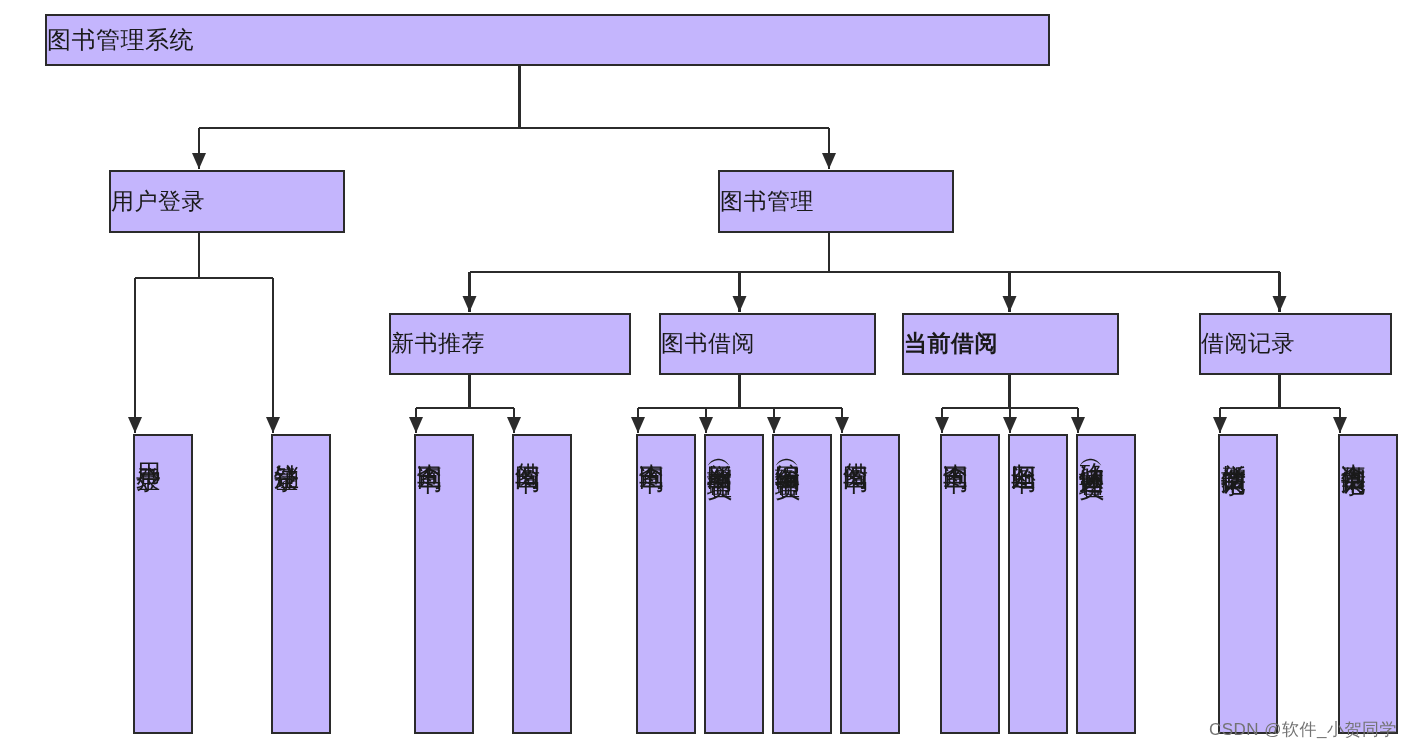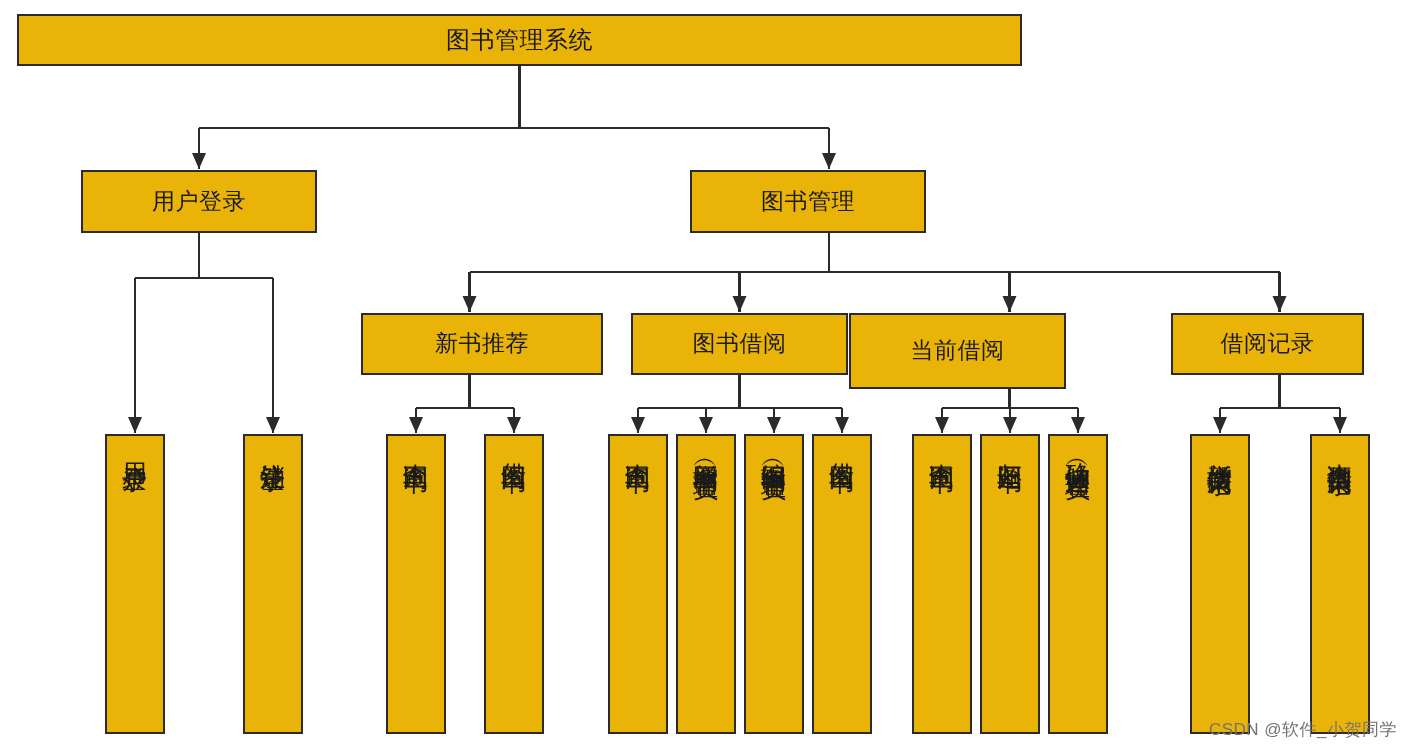--- a/index.html
+++ b/index.html
@@ -20,25 +20,26 @@
     left: 0;
     top: 0;
     width: 1405px;
     height: 747px;
     pointer-events: none;
   }
   .node {
     position: absolute;
     box-sizing: border-box;
     border: 2px solid #2b2b2b;
-    background: #eab308;
+    background: #c4b5fd;
     display: flex;
     align-items: center;
-    justify-content: center;
+    justify-content: flex-start;
     color: #1a1a1a;
+    margin-left: 28px;
   }
   .node-label {
     display: block;
     text-align: center;
     line-height: 1.18;
     white-space: nowrap;
   }
   .node.horizontal .node-label {
     font-size: 23px;
     letter-spacing: 0.5px;
@@ -134,21 +135,21 @@
       </div>
       <div class="node horizontal" style="left: 690px; top: 170px; width: 236px; height: 63px;">
         <span class="node-label">图书管理</span>
       </div>
       <div class="node horizontal" style="left: 361px; top: 313px; width: 242px; height: 62px;">
         <span class="node-label">新书推荐</span>
       </div>
       <div class="node horizontal" style="left: 631px; top: 313px; width: 217px; height: 62px;">
         <span class="node-label">图书借阅</span>
       </div>
-      <div class="node horizontal" style="left: 849px; top: 313px; width: 217px; height: 76px;">
+      <div class="node horizontal" style="left: 874px; top: 313px; width: 217px; height: 62px; font-weight: bold;">
         <span class="node-label">当前借阅</span>
       </div>
       <div class="node horizontal" style="left: 1171px; top: 313px; width: 193px; height: 62px;">
         <span class="node-label">借阅记录</span>
       </div>
       <div class="node vertical" style="left: 105px; top: 434px; width: 60px; height: 300px;">
         <span class="node-label">用户登录</span>
       </div>
       <div class="node vertical" style="left: 243px; top: 434px; width: 60px; height: 300px;">
         <span class="node-label">注销登录</span>

